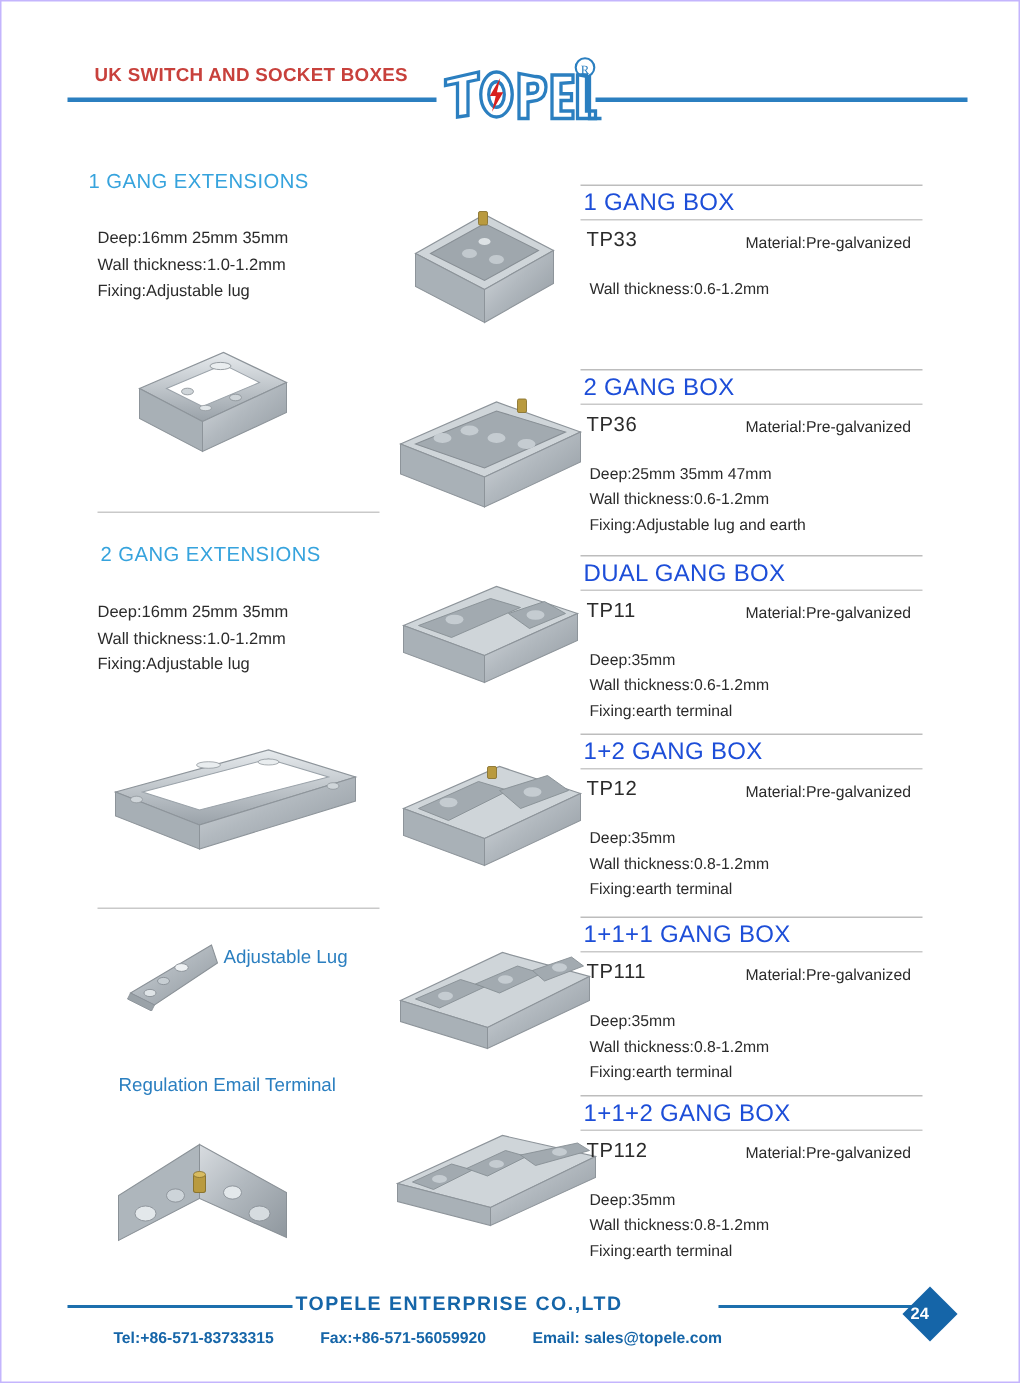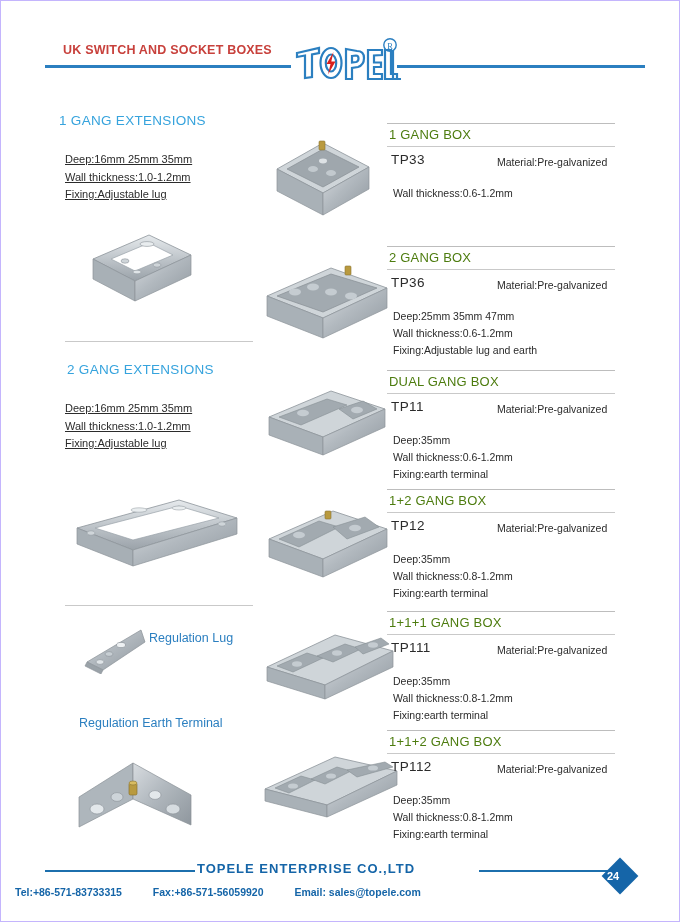--- a/index.html
+++ b/index.html
@@ -71,21 +71,20 @@
     letter-spacing: 0.3px;
     white-space: nowrap;
   }
 
   .spec {
     position: absolute;
     font-size: 11px;
     color: #2b2b2b;
     line-height: 17.5px;
     white-space: nowrap;
-    text-decoration: underline;
   }
 
   .hair-rule {
     position: absolute;
     height: 1px;
     background: #c9c9c9;
   }
 
   
   .prod {
@@ -96,22 +95,22 @@
   .prod-rule-top {
     position: absolute;
     left: 0; top: 0;
     width: 228px; height: 1px;
     background: #bdbdbd;
   }
   .prod-name {
     position: absolute;
     left: 2px;
     top: 4px;
-    font-size: 13px;
-    color: #4d7c0f;
+    font-size: 16px;
+    color: #1d4ed8;
     letter-spacing: 0.2px;
     white-space: nowrap;
   }
   .prod-rule-mid {
     position: absolute;
     left: 0; top: 23px;
     width: 228px; height: 1px;
     background: #c9c9c9;
   }
   .prod-code {
@@ -152,20 +151,21 @@
     width: 148px; height: 2px; background: #1c6fad;
   }
   .foot-company {
     position: absolute; left: 0; top: 5px; width: 610px;
     text-align: center;
     font-size: 13px; font-weight: bold; color: #1565a8;
     letter-spacing: 1px;
   }
   .foot-contact {
     position: absolute; left: 0; top: 30px; width: 555px;
+    text-align: center;
     font-size: 10.5px; font-weight: bold; color: #1565a8;
   }
   .foot-contact span { margin: 0 14px; }
   .page-badge {
     position: absolute;
     left: 606px; top: 862px;
     width: 26px; height: 26px;
     background: #1565a8;
     transform: rotate(45deg);
   }
@@ -290,23 +290,23 @@
 
   <div class="photo" style="left:72px; top:625px;">
     <svg width="76" height="48" viewBox="0 0 76 48">
       <polygon points="68,4 14,36 30,44 72,16" fill="url(#mg1)" stroke="#8a9197" stroke-width="0.7"></polygon>
       <polygon points="14,36 30,44 28,48 12,40" fill="#9aa2a8" stroke="#8a9197" stroke-width="0.6"></polygon>
       <ellipse cx="48" cy="19" rx="4.5" ry="2.6" fill="#eef1f3" stroke="#8a9197" stroke-width="0.6"></ellipse>
       <ellipse cx="36" cy="28" rx="4" ry="2.4" fill="#c7ced3" stroke="#8a9197" stroke-width="0.6"></ellipse>
       <ellipse cx="27" cy="36" rx="4" ry="2.4" fill="#dfe4e7" stroke="#8a9197" stroke-width="0.6"></ellipse>
     </svg>
   </div>
-  <div class="inline-label" style="left:148px; top:630px;">Regulation Lug</div>
-
-  <div class="inline-label" style="left:78px; top:715px;">Regulation Earth Terminal</div>
+  <div class="inline-label" style="left:148px; top:630px;">Adjustable Lug</div>
+
+  <div class="inline-label" style="left:78px; top:715px;">Regulation Email Terminal</div>
 
   <div class="photo" style="left:72px; top:752px;">
     <svg width="130" height="88" viewBox="0 0 130 88">
 
       <polygon points="60,10 6,44 6,74 60,46" fill="#aeb6bc" stroke="#8a9197" stroke-width="0.7"></polygon>
       <polygon points="60,10 118,42 118,72 60,46" fill="url(#mg1)" stroke="#8a9197" stroke-width="0.7"></polygon>
 
       <ellipse cx="24" cy="56" rx="7" ry="5" fill="#e3e8eb" stroke="#8a9197" stroke-width="0.6"></ellipse>
       <ellipse cx="44" cy="44" rx="6" ry="4.4" fill="#cdd4d9" stroke="#8a9197" stroke-width="0.6"></ellipse>
 

